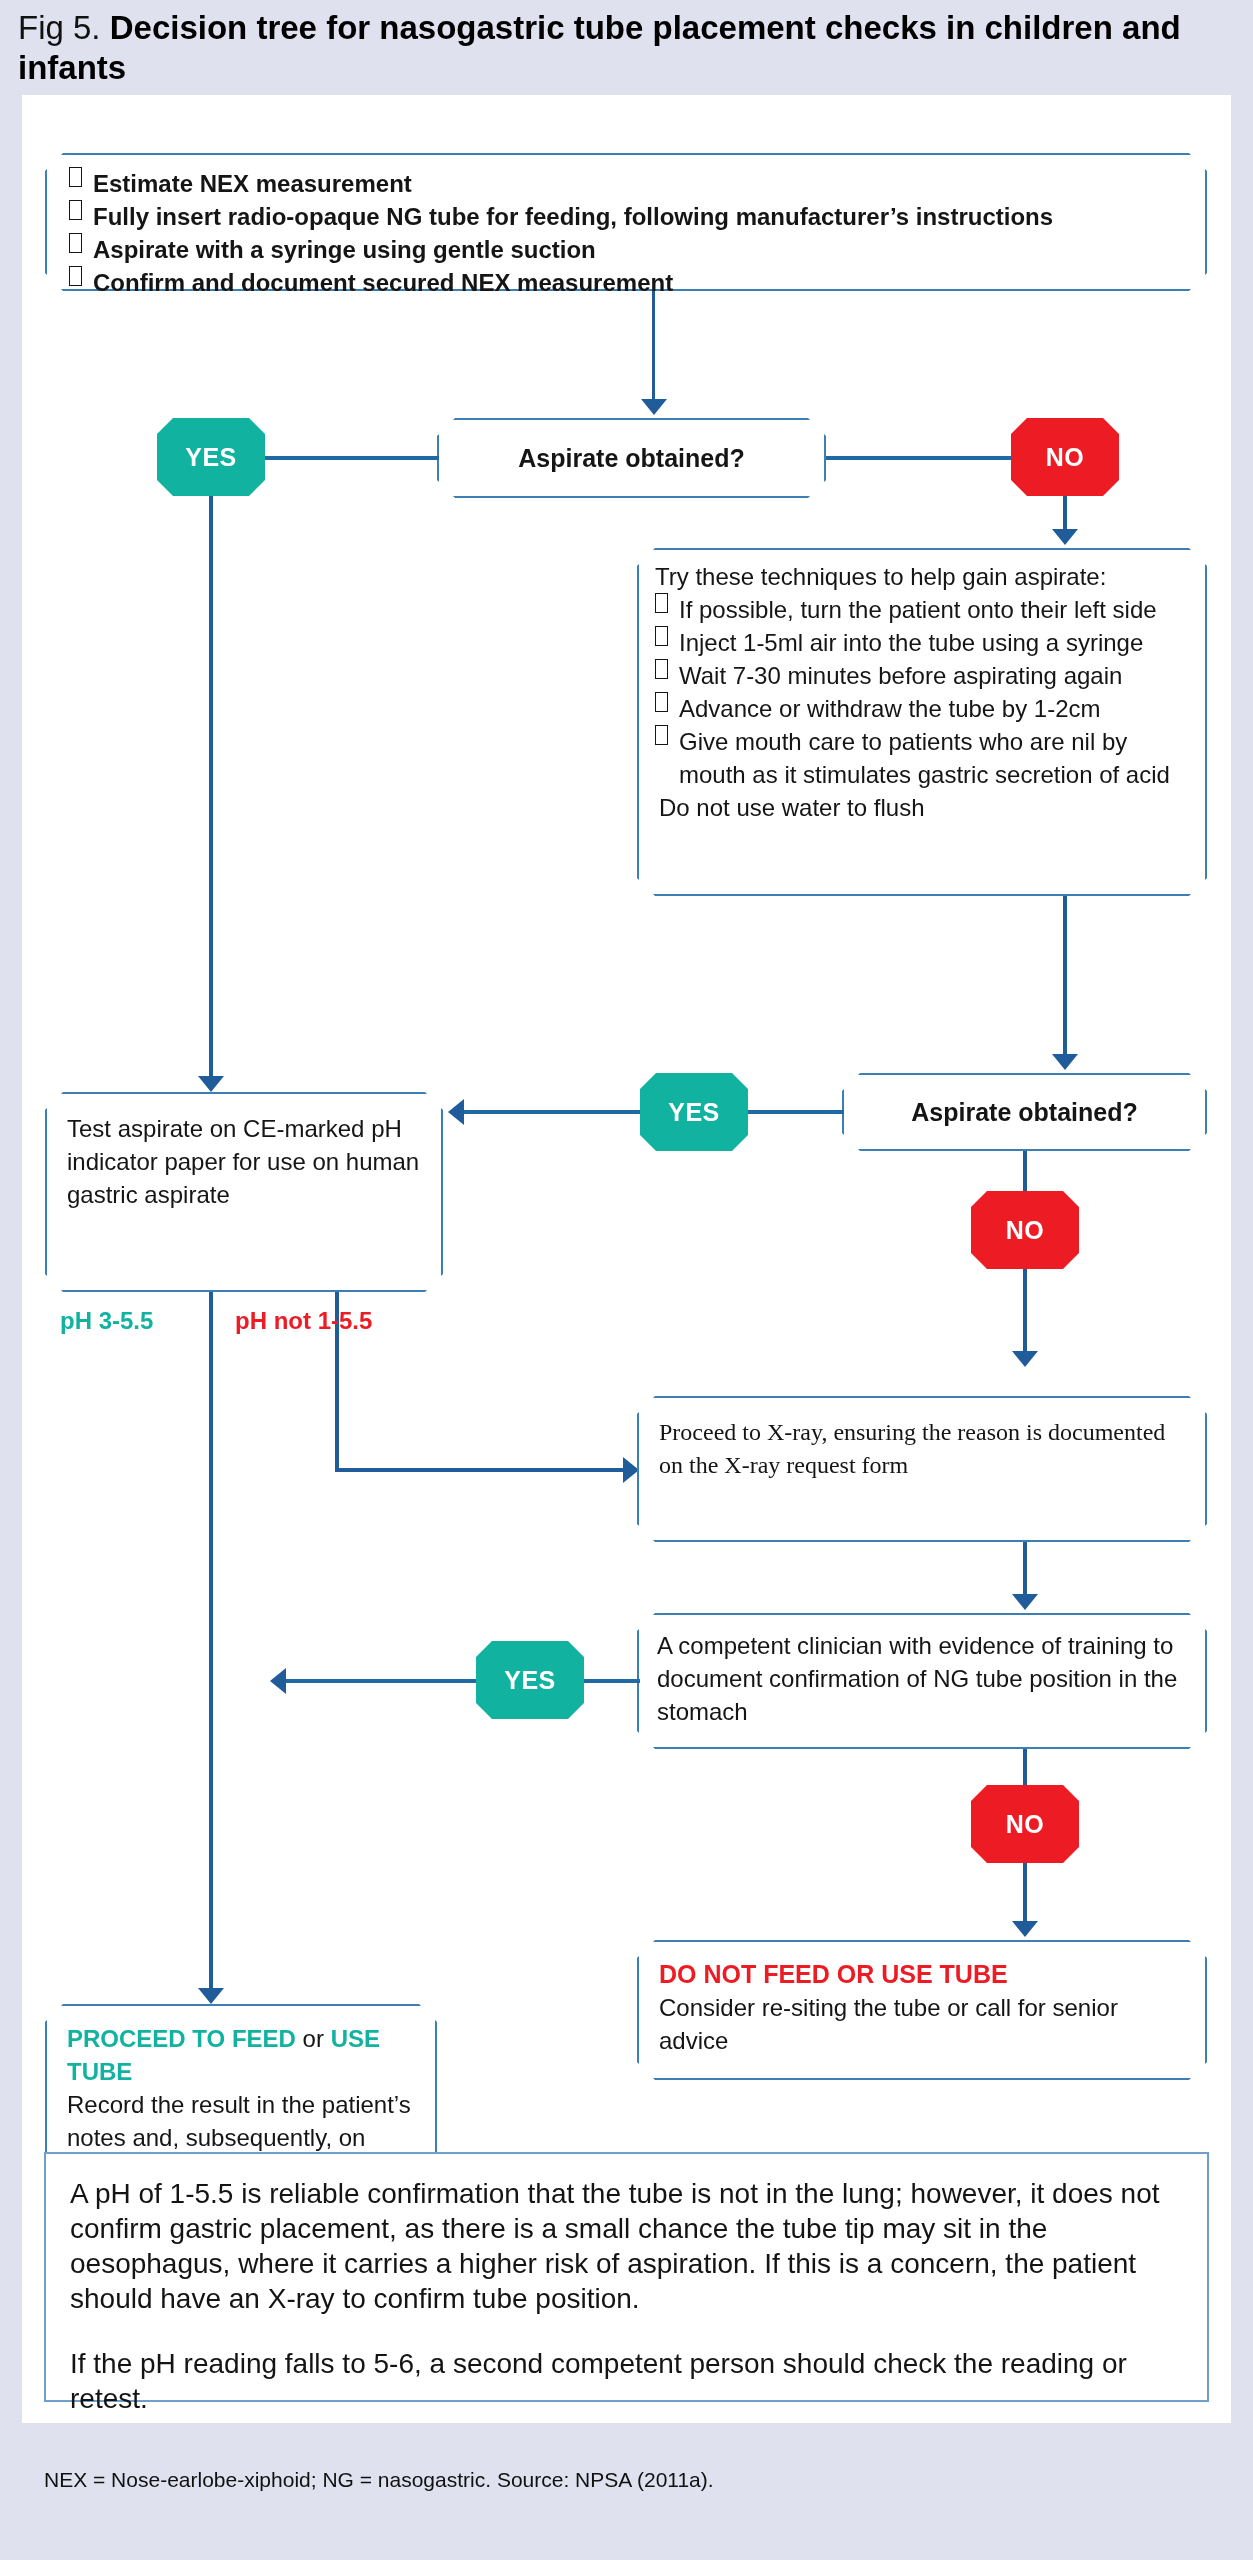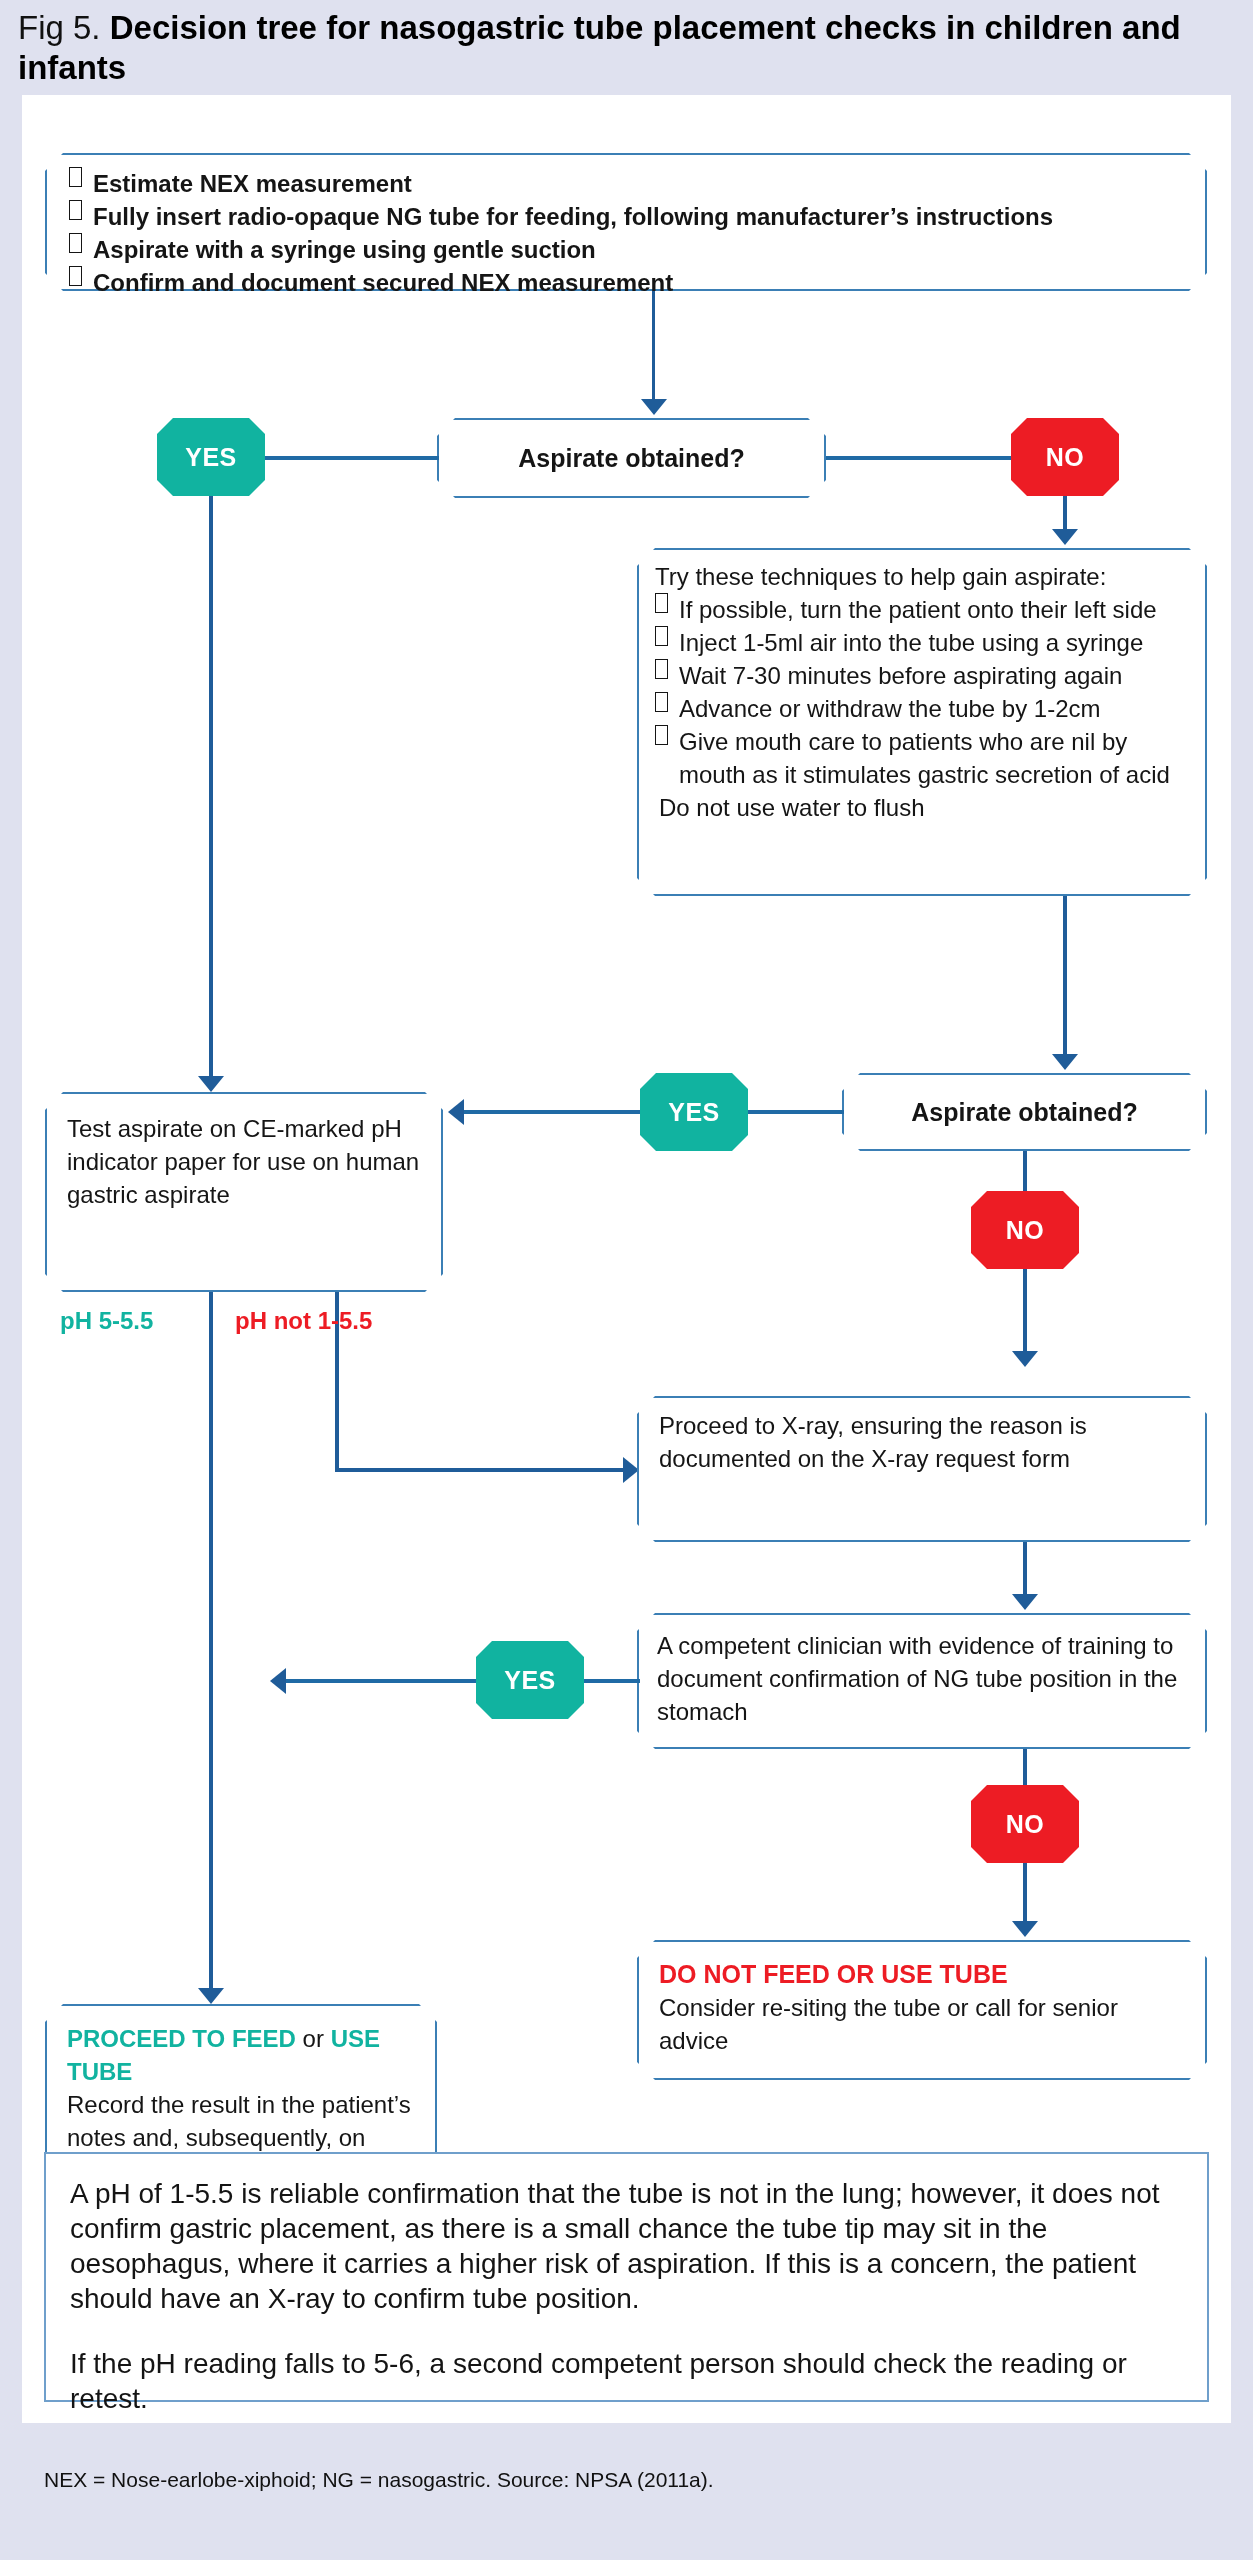--- a/index.html
+++ b/index.html
@@ -197,29 +197,29 @@
     <div class="arrow arrow-down" style="left:990px;top:1256px;"></div>
 
     <div class="box snip" style="left:23px;top:997px;width:398px;height:200px;">
       <div class="pad" style="padding:18px 20px;">
         <p class="plain">Test aspirate on CE-marked pH indicator paper for use on human gastric aspirate</p>
       </div>
     </div>
 
     <div class="ln vl" style="left:187px;top:1197px;width:4px;height:696px;"></div>
     <div class="arrow arrow-down" style="left:176px;top:1893px;"></div>
-    <div class="phlabel teal" style="left:42px;top:1200px;top:1212px;left:38px;">pH 5-5.5</div>
+    <div class="phlabel teal" style="left:42px;top:1200px;top:1212px;left:38px;">pH 3-5.5</div>
 
     <div class="ln vl" style="left:313px;top:1197px;width:4px;height:180px;"></div>
     <div class="ln hl" style="left:313px;top:1373px;width:292px;height:4px;"></div>
     <div class="arrow arrow-right" style="left:601px;top:1362px;"></div>
     <div class="phlabel red" style="left:213px;top:1212px;">pH not 1-5.5</div>
 
     <div class="box snip" style="left:615px;top:1301px;width:570px;height:146px;">
-      <div class="pad" style="padding:11px 20px;">
+      <div class="pad" style="padding:18px 20px;font-family:Liberation Serif, serif;">
         <p class="plain">Proceed to X-ray, ensuring the reason is documented on the X-ray request form</p>
       </div>
     </div>
 
     <div class="ln vl" style="left:1001px;top:1447px;width:4px;height:52px;"></div>
     <div class="arrow arrow-down" style="left:990px;top:1499px;"></div>
 
     <div class="box snip" style="left:615px;top:1518px;width:570px;height:136px;">
       <div class="pad" style="padding:14px 18px;">
         <p class="plain">A competent clinician with evidence of training to document confirmation of NG tube position in the stomach</p>

